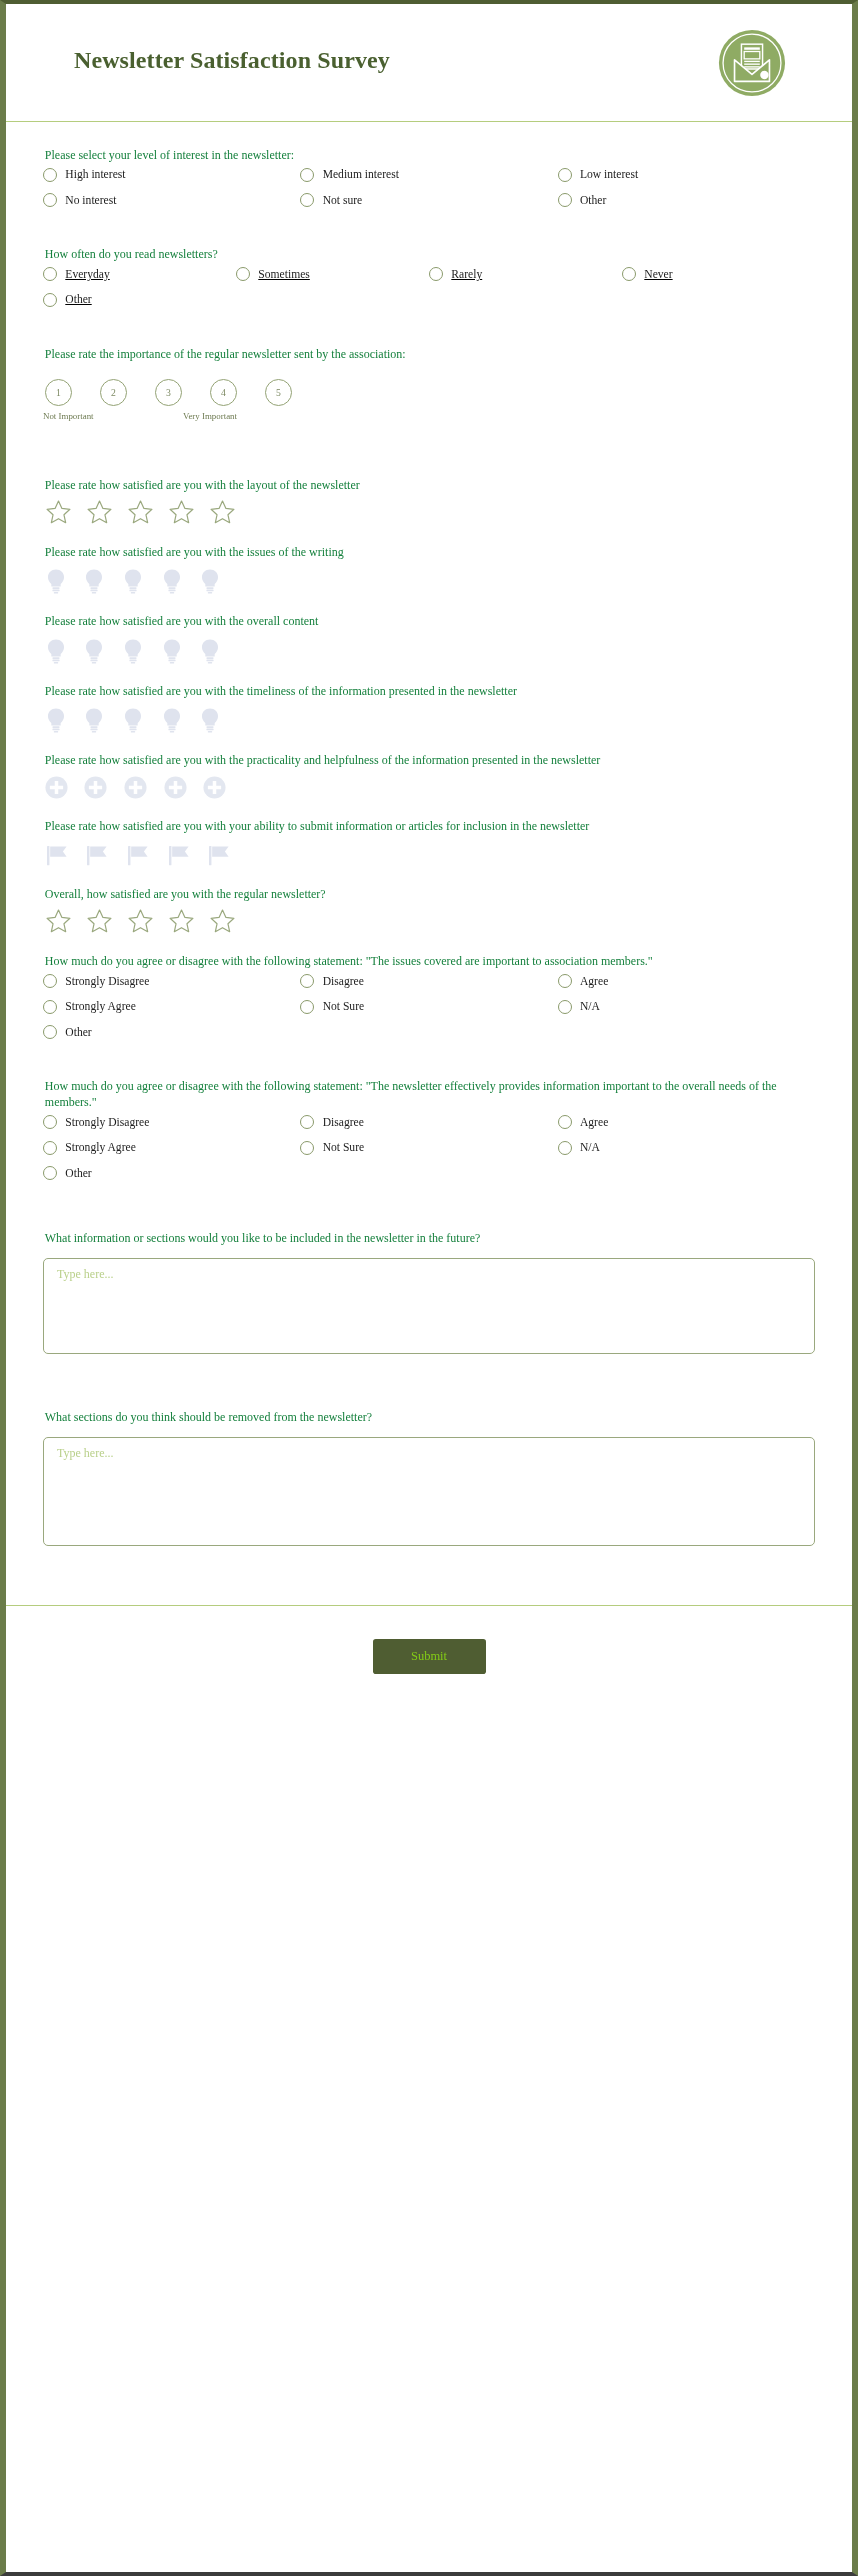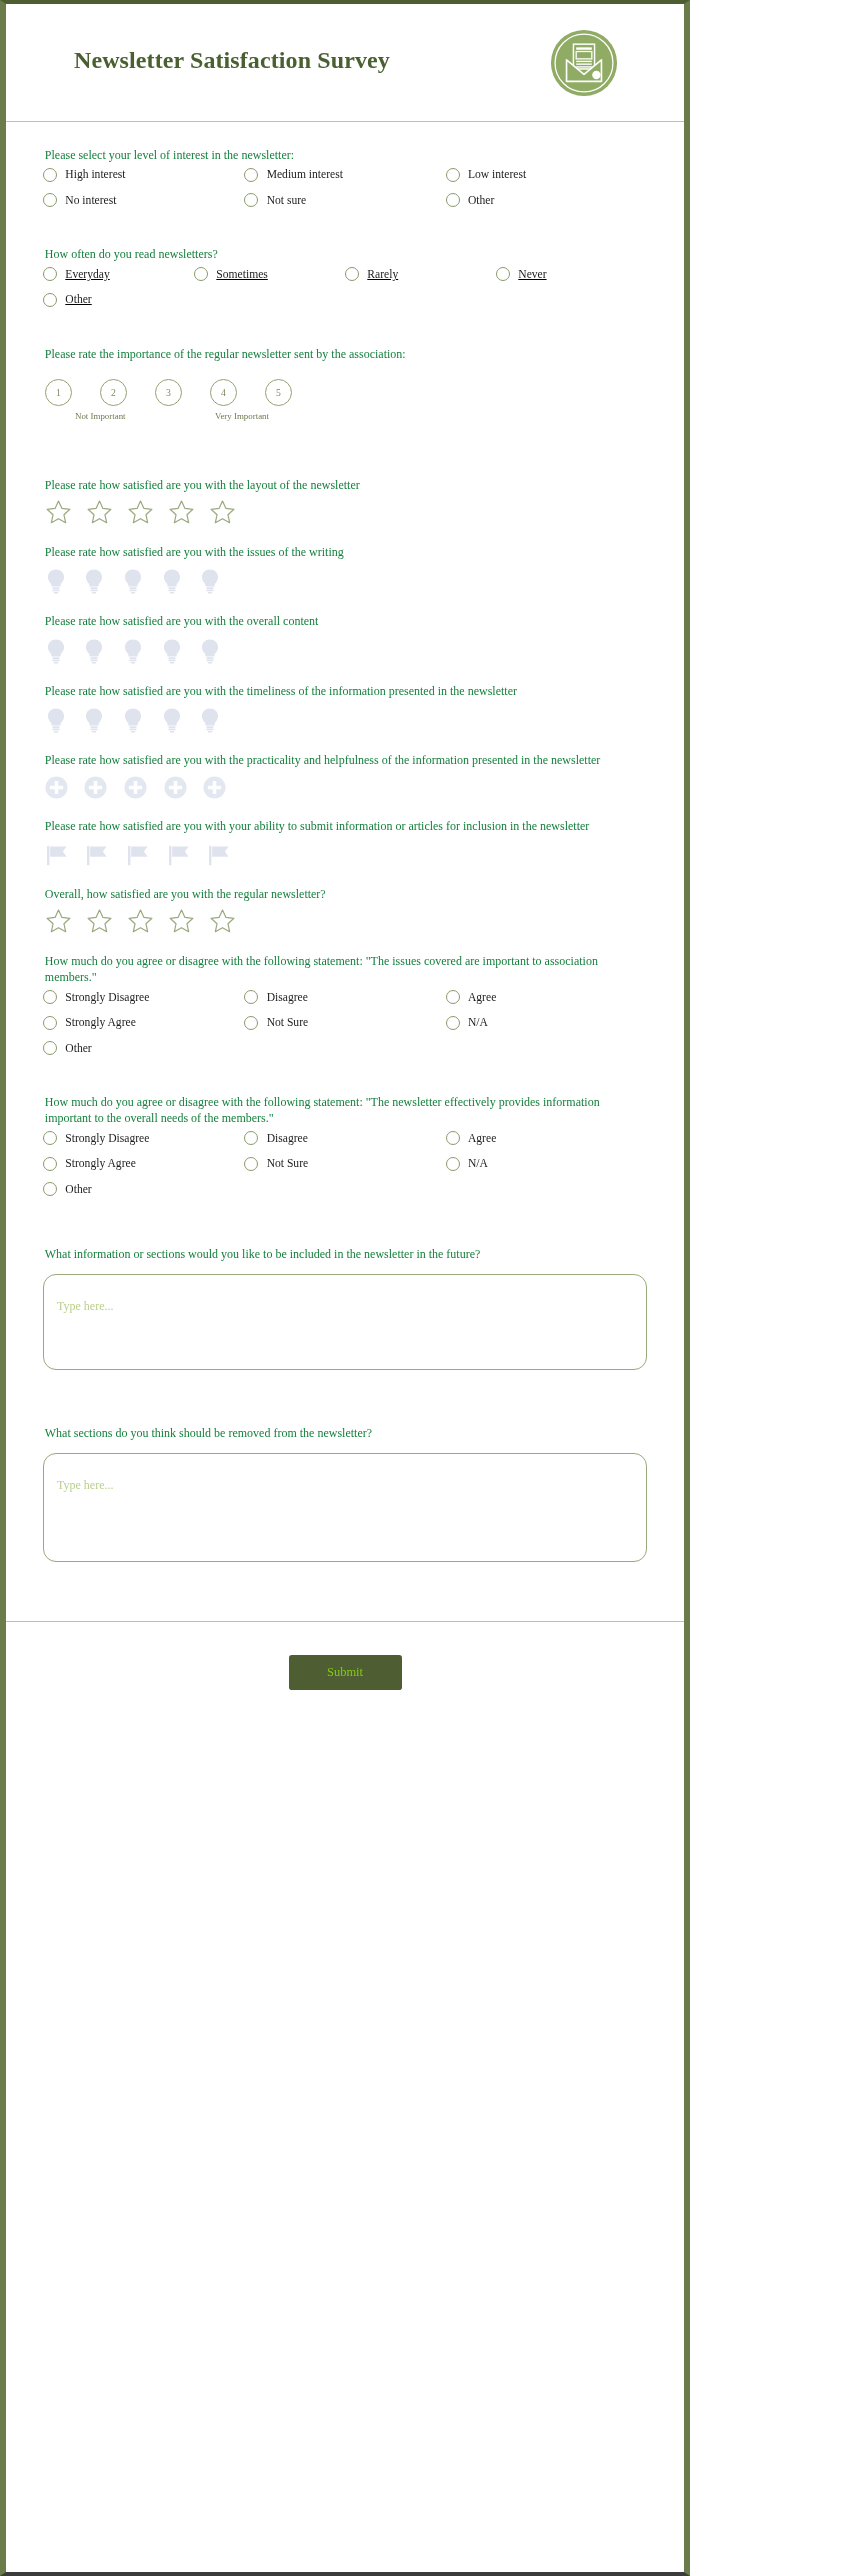--- a/index.html
+++ b/index.html
@@ -4,21 +4,21 @@
 <style>
   * { box-sizing: border-box; margin: 0; padding: 0; }
 
   html, body {
     width: 858px;
     background: #ffffff;
     font-family: "Liberation Serif", "DejaVu Serif", serif;
   }
 
   #page {
-    width: 690px;
+    width: 858px;
     min-height: 2576px;
     position: relative;
     background: #ffffff;
     border-left: 6.5px solid #6b7c4a;
     border-right: 6.5px solid #6b7c4a;
     border-top: 4.6px solid #4f5d32;
     border-bottom: 4.6px solid #3c3c3c;
   }
 
   
@@ -102,21 +102,20 @@
     justify-content: center;
     font-size: 9.7px;
     color: #7d8a63;
     background: #ffffff;
   }
   .scale-legend {
     position: relative;
     height: 14.8px;
     margin-top: 4.6px;
     padding-left: 1.8px;
-    margin-left: 32px;
   }
   .scale-legend span {
     position: absolute;
     top: 0;
     font-size: 8.9px;
     color: #6e7b52;
     white-space: nowrap;
   }
   .legend-low { left: 0; }
   .legend-high { left: 140px; }
@@ -131,23 +130,23 @@
   }
   .icon-row.stars { gap: 14px; margin-top: 5.5px; }
   .rate-icon { display: block; flex: 0 0 auto; }
 
   
   .ta-box {
     margin-top: 11px;
     width: 100%;
     height: 96px;
     border: 0.9px solid #9aa87e;
-    border-radius: 13px;
+    border-radius: 5px;
     background: #ffffff;
-    padding: 24px 13px;
+    padding: 8px 13px;
     font-family: "Liberation Serif", "DejaVu Serif", serif;
     font-size: 12px;
     color: #222;
     resize: none;
     outline: none;
   }
   .ta-box::placeholder { color: #b9d08a; }
   .ta-box.tall { height: 109px; }
 
   

